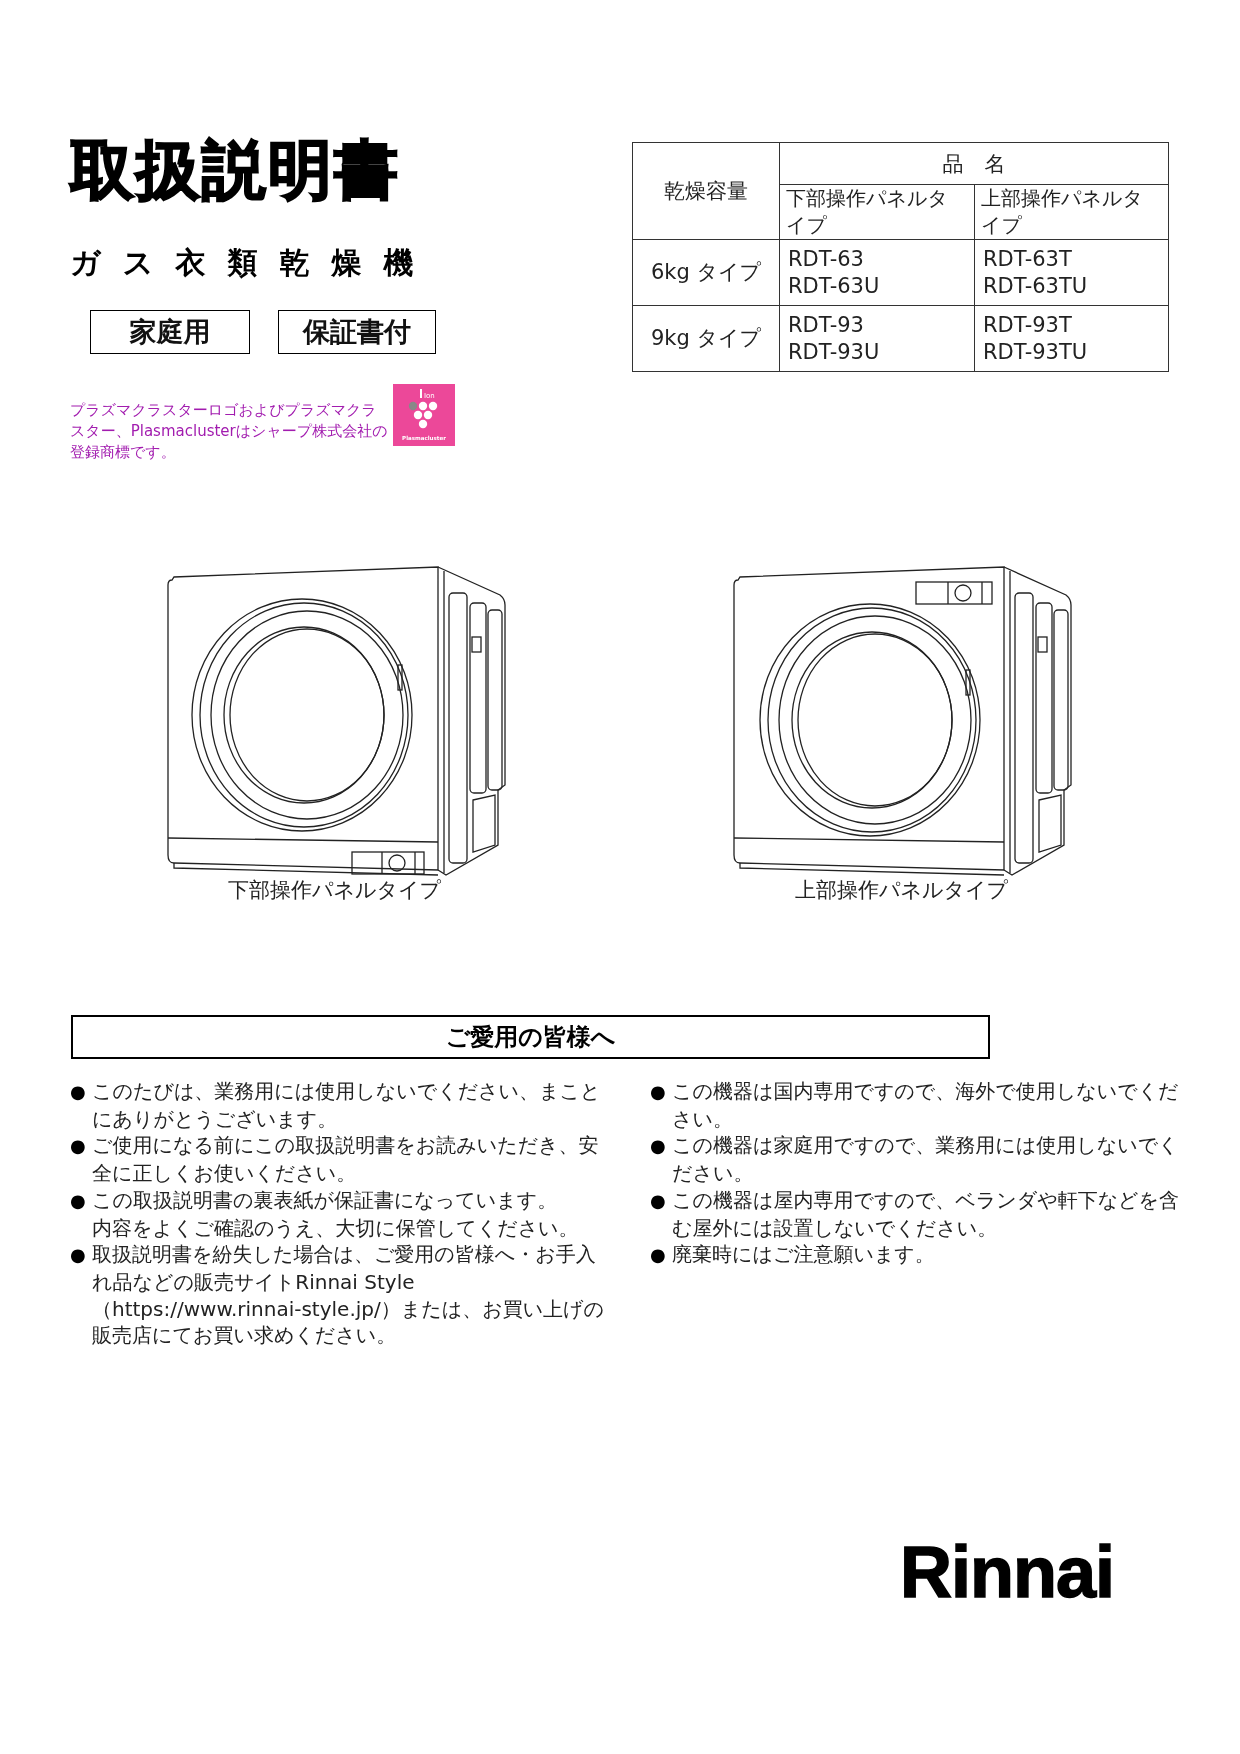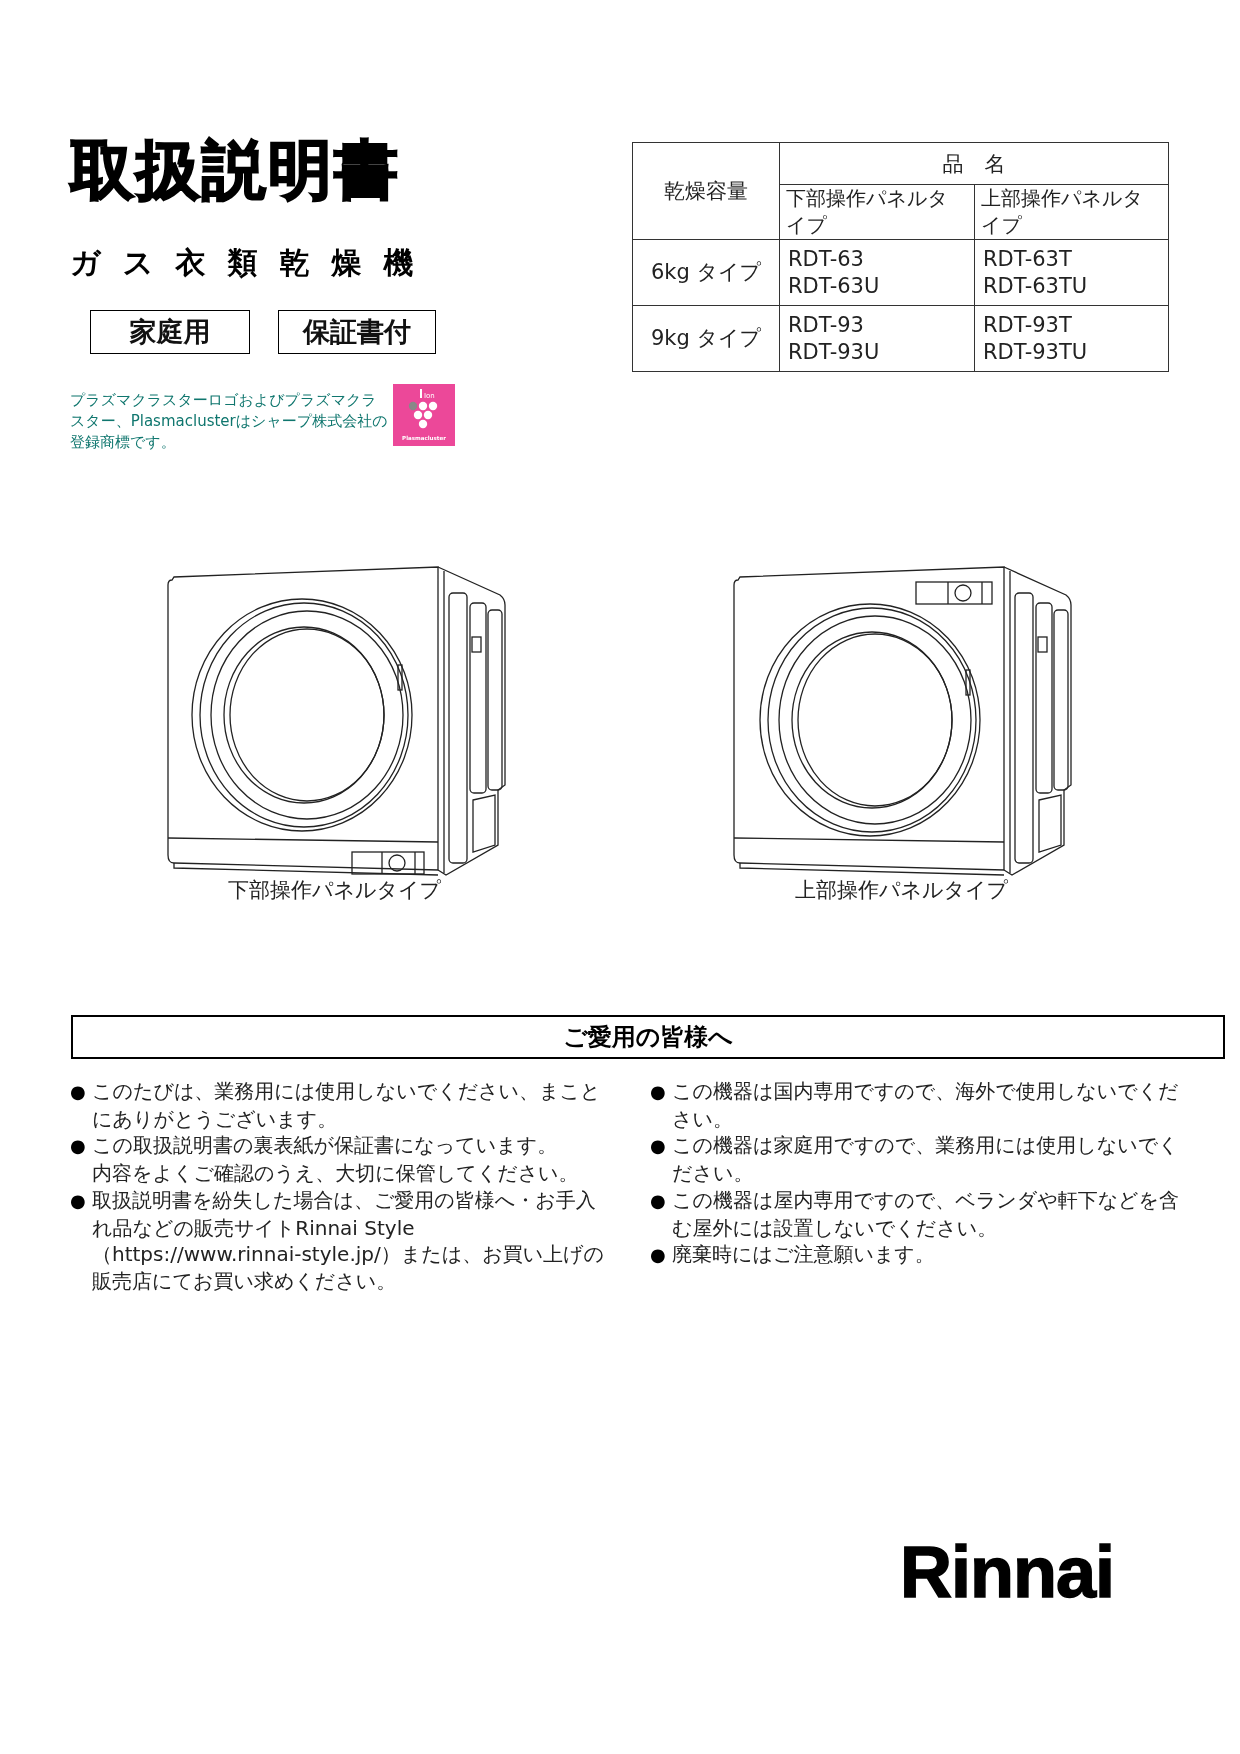--- a/index.html
+++ b/index.html
@@ -6,40 +6,40 @@
   html, body { width: 1240px; height: 1754px; background: #ffffff; }
   body { position: relative; font-family: "DejaVu Sans", "Liberation Sans", sans-serif; color: #111; overflow: hidden; }
 
   .title { position: absolute; left: 70px; top: 138px; font-size: 64px; font-weight: 900; letter-spacing: 2px; color: #000; line-height: 1; -webkit-text-stroke: 2px #000; }
   .subtitle { position: absolute; left: 70px; top: 248px; font-size: 30px; font-weight: bold; letter-spacing: 22px; color: #000; line-height: 1; }
 
   .tag { position: absolute; top: 310px; height: 44px; border: 1.5px solid #000; font-size: 27px; font-weight: bold; display: flex; align-items: center; justify-content: center; color: #111; }
   .tag-home { left: 90px; width: 160px; }
   .tag-warranty { left: 278px; width: 158px; }
 
-  .trademark { position: absolute; left: 70px; top: 390px; width: 320px; font-size: 15px; line-height: 21px; color: #0f766e; }
+  .trademark { position: absolute; left: 70px; top: 400px; width: 320px; font-size: 15px; line-height: 21px; color: #a21caf; }
   .pc-logo { position: absolute; left: 393px; top: 384px; width: 62px; height: 62px; background: #ec4899; }
 
   .model-table { position: absolute; left: 632px; top: 142px; width: 537px; border-collapse: collapse; font-size: 21px; color: #222; }
   .model-table td { border: 1.2px solid #333; text-align: left; padding: 0 8px; }
   .model-table .c { text-align: center; }
   .model-table .hdr-row td { height: 42px; }
   .model-table .sub-row td { height: 42px; font-size: 20px; padding: 0 6px; }
   .model-table .data-row td { height: 66px; line-height: 27px; }
   .col1 { width: 147px; }
   .col2 { width: 195px; }
 
   .dryer { position: absolute; top: 555px; width: 360px; height: 330px; }
   .dryer-left { left: 160px; }
   .dryer-right { left: 720px; }
   .caption { position: absolute; top: 876px; font-size: 21px; color: #222; }
   .caption-left { left: 228px; }
   .caption-right { left: 795px; }
 
-  .section-header { position: absolute; left: 71px; top: 1015px; width: 1154px; height: 44px; border: 2px solid #000; display: flex; align-items: center; justify-content: center; font-size: 24px; font-weight: bold; color: #000; }
+  .section-header { position: absolute; left: 71px; top: 1015px; width: 919px; height: 44px; border: 2px solid #000; display: flex; align-items: center; justify-content: center; font-size: 24px; font-weight: bold; color: #000; }
 
   .notes { position: absolute; top: 1078px; width: 535px; font-size: 20px; line-height: 26.7px; color: #222; list-style: none; }
   .notes-left { left: 70px; }
   .notes-right { left: 650px; }
   .notes li { padding-left: 22px; text-indent: -22px; }
   .notes .bullet { display: inline-block; width: 22px; text-indent: 0; font-size: 18px; color: #000; }
   .notes .extra { display: block; text-indent: 0; }
 
   .brand { position: absolute; left: 900px; top: 1536px; font-size: 72px; font-weight: bold; color: #000; letter-spacing: -1px; font-family: "Liberation Sans", sans-serif; -webkit-text-stroke: 1.5px #000; line-height: 1; }
 </style>
@@ -151,20 +151,21 @@
     <rect x="318" y="82" width="9" height="15"></rect>
     <path d="M319 245 L341 240 L341 290 L319 297 Z"></path>
   </svg>
 </div>
 <div class="caption caption-right">上部操作パネルタイプ</div>
 
 <div class="section-header">ご愛用の皆様へ</div>
 
 <ul class="notes notes-left">
   <li><span class="bullet">●</span><span>このたびは、業務用には使用しないでください、まことにありがとうございます。</span></li>
+  <li><span class="bullet">●</span><span>ご使用になる前にこの取扱説明書をお読みいただき、安全に正しくお使いください。</span></li>
   <li><span class="bullet">●</span><span>この取扱説明書の裏表紙が保証書になっています。</span><span class="extra">内容をよくご確認のうえ、大切に保管してください。</span></li>
   <li><span class="bullet">●</span><span>取扱説明書を紛失した場合は、ご愛用の皆様へ・お手入れ品などの販売サイトRinnai Style（https://www.rinnai-style.jp/）または、お買い上げの販売店にてお買い求めください。</span></li>
 </ul>
 
 <ul class="notes notes-right">
   <li><span class="bullet">●</span><span>この機器は国内専用ですので、海外で使用しないでください。</span></li>
   <li><span class="bullet">●</span><span>この機器は家庭用ですので、業務用には使用しないでください。</span></li>
   <li><span class="bullet">●</span><span>この機器は屋内専用ですので、ベランダや軒下などを含む屋外には設置しないでください。</span></li>
   <li><span class="bullet">●</span><span>廃棄時にはご注意願います。</span></li>
 </ul>

